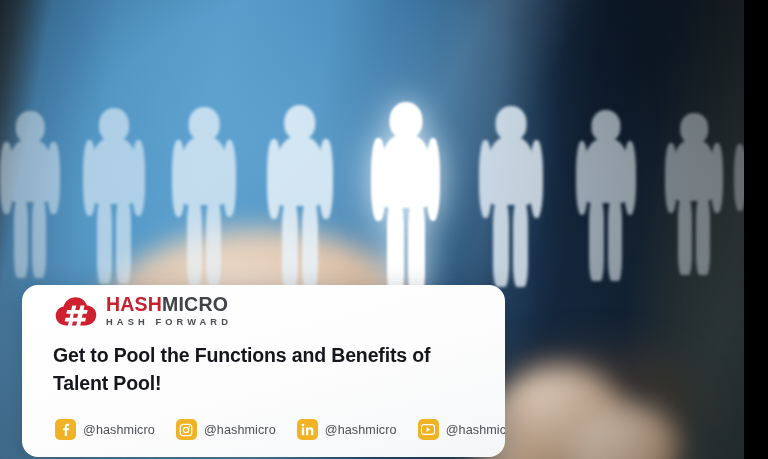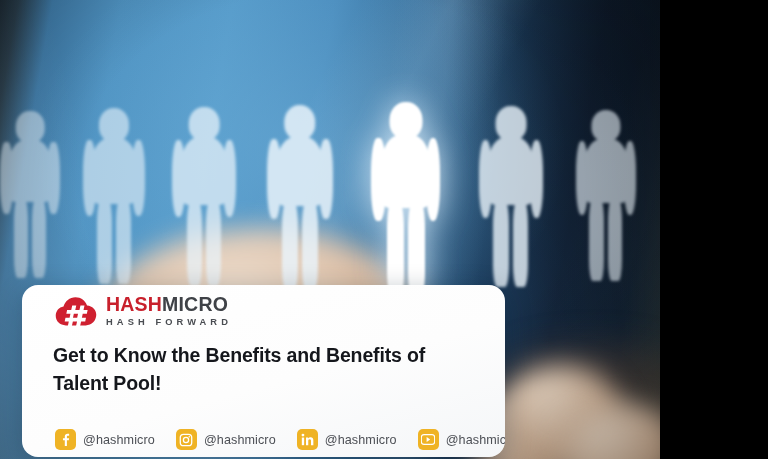--- a/index.html
+++ b/index.html
@@ -2,21 +2,21 @@
 <html><head>
 <meta charset="utf-8">
 <style>
   html, body {
     margin: 0;
     padding: 0;
     background: #000;
   }
   #stage {
     position: relative;
-    width: 660px;
+    width: 744px;
     height: 459px;
     overflow: hidden;
     font-family: "Liberation Sans", sans-serif;
   }
 
   
   .bg-base {
     position: absolute;
     inset: 0;
     background:
@@ -152,21 +152,21 @@
     font-size: 19.5px;
     font-weight: bold;
     line-height: 1.42;
     color: #15171c;
     letter-spacing: -0.15px;
   }
 
   .social-row {
     position: absolute;
     left: 33px;
-    top: 144px;
+    top: 134px;
     display: flex;
     align-items: center;
     text-align: center;
   }
   .social-item {
     display: flex;
     align-items: center;
     gap: 7px;
   }
   .social-item + .social-item { margin-left: 21px; }
@@ -286,21 +286,21 @@
           <path d="M16.5 48C7.4 48 1 41.6 1 33.4c0-7.2 5-13 11.9-14.1C15.1 11.2 22.3 5 31.2 5c8.3 0 15.2 5.3 17.7 12.6C57 18.2 63 24.2 63 31.8 63 40.6 56.1 48 46.8 48z" fill="#cf2030"></path>
           <path d="M26.2 17.5l-1.5 7.1h-6.3l-1.2 5.6h6.3l-1.3 6.2h-6.3l-1.2 5.6h6.3l-1.5 7.1h6.2l1.5-7.1h6.4l-1.5 7.1h6.2l1.5-7.1h6.3l1.2-5.6h-6.3l1.3-6.2h6.3l1.2-5.6h-6.3l1.5-7.1h-6.2l-1.5 7.1h-6.4l1.5-7.1zm2.5 12.7h6.4l-1.3 6.2h-6.4z" fill="#ffffff"></path>
         </svg>
       </span>
       <span class="logo-text">
         <span class="logo-word"><span class="hash">HASH</span><span class="micro">MICRO</span></span>
         <span class="logo-tag">HASH FORWARD</span>
       </span>
     </div>
 
-    <div class="headline">Get to Know the Benefits and Benefits of Talent Pool!</div>
+    <div class="headline">Get to Pool the Functions and Benefits of Talent Pool!</div>
 
     <div class="social-row">
 
       <div class="social-item">
         <span class="social-icon">
           <svg viewBox="0 0 24 24" width="13" height="13" aria-hidden="true">
             <path d="M14.6 24V13.6h3.5l.5-4h-4V7c0-1.2.3-2 2-2h2.1V1.4C18.3 1.3 17.1 1.2 15.7 1.2c-2.9 0-5 1.8-5 5.1v3.3H7.3v4h3.4V24z" fill="#ffffff"></path>
           </svg>
         </span>
         <span class="social-handle">@hashmicro</span>

